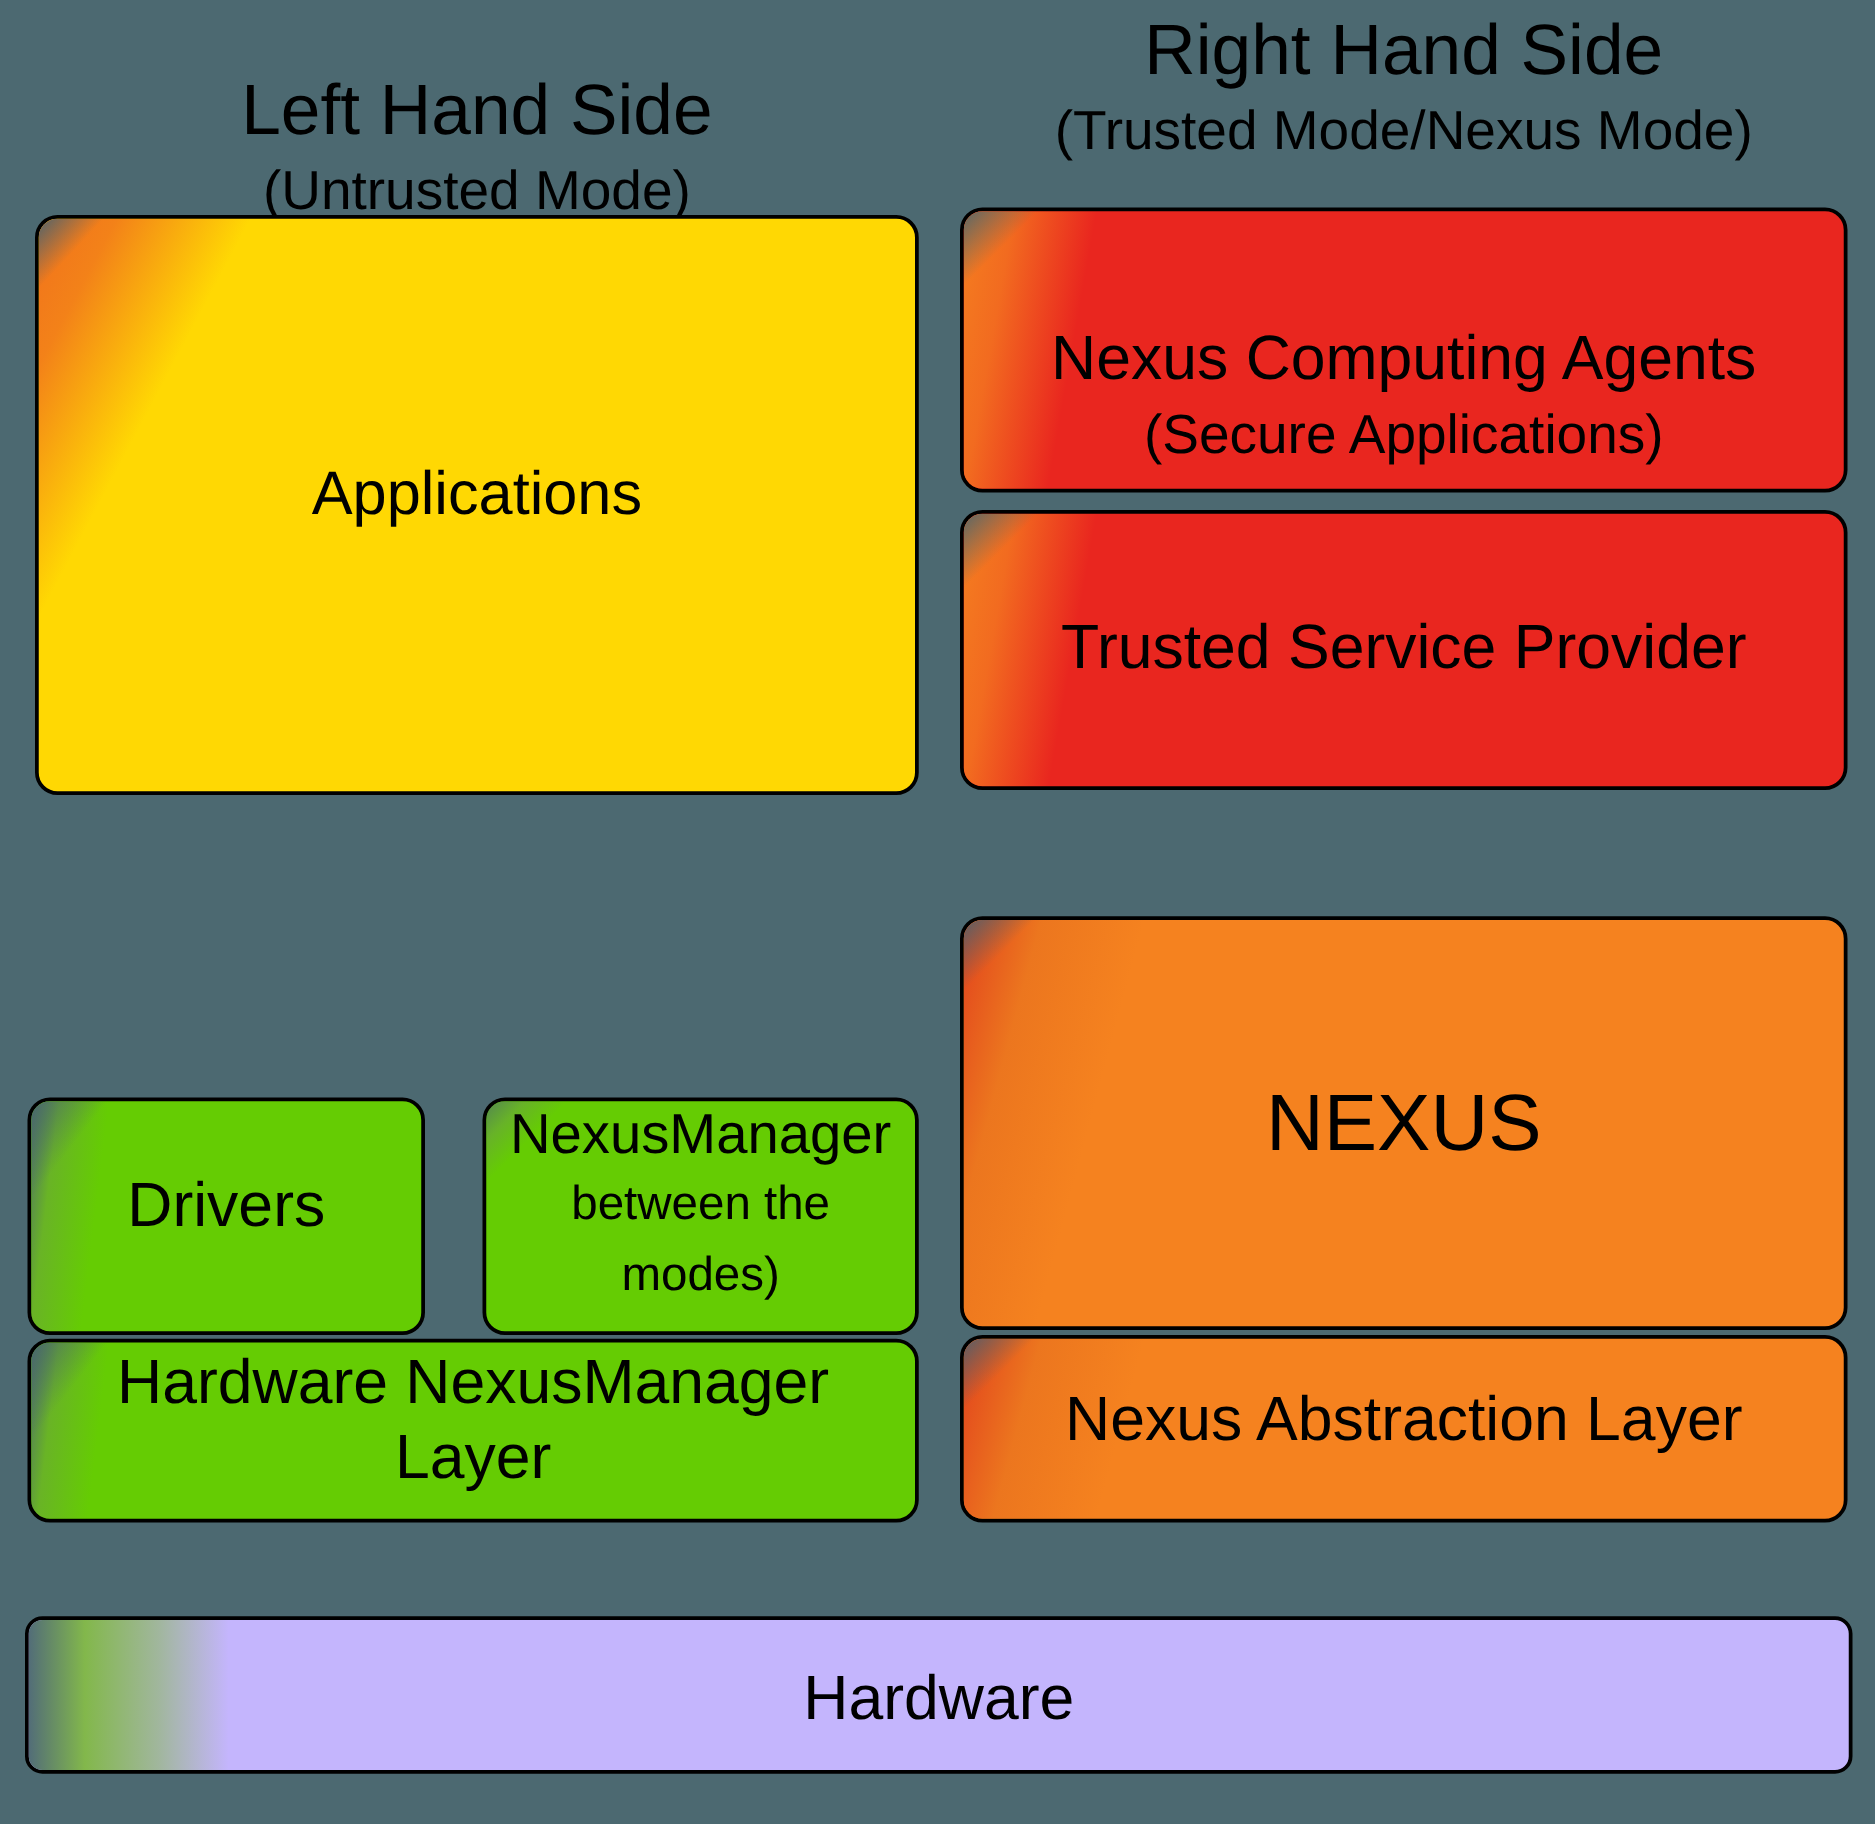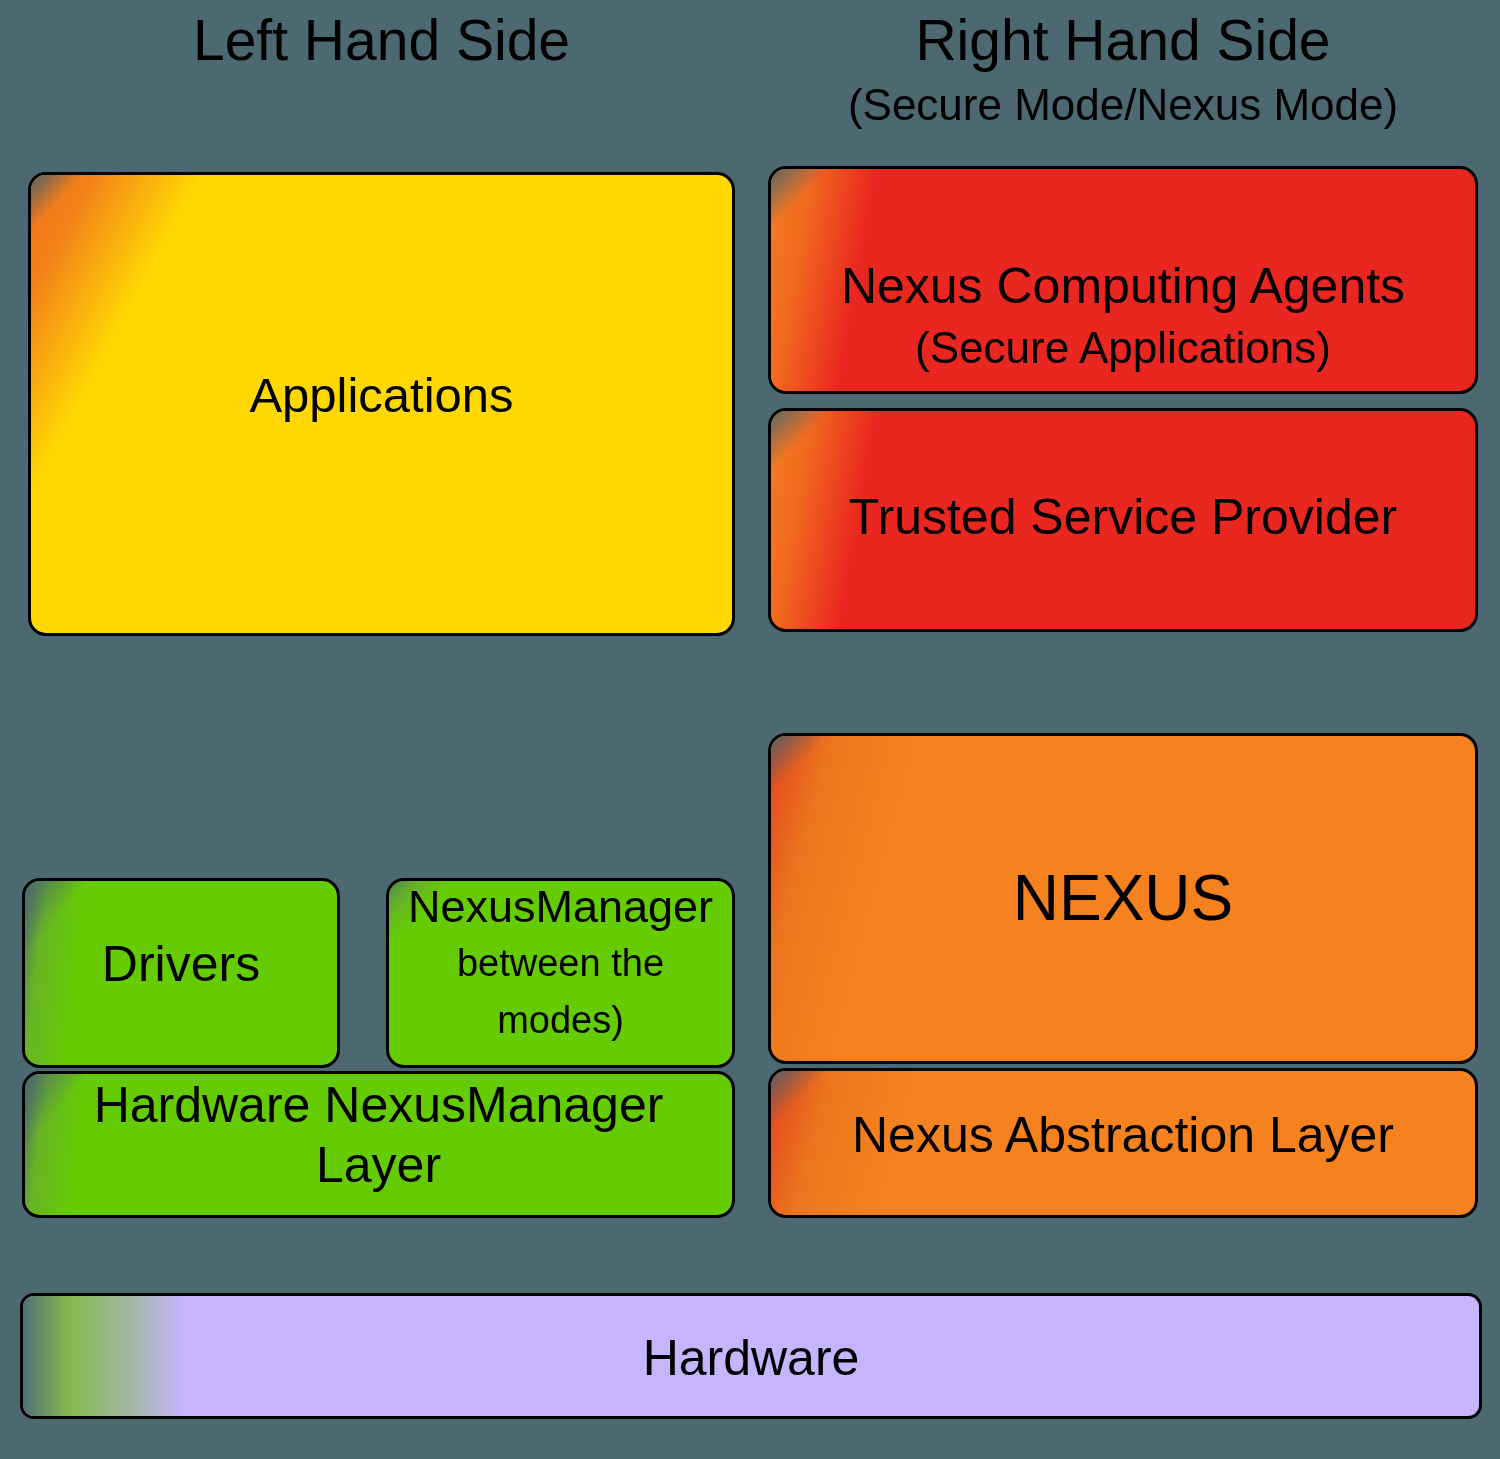--- a/index.html
+++ b/index.html
@@ -8,21 +8,21 @@
     width: 1500px;
     height: 1459px;
     background: #4C6971;
     font-family: "Liberation Sans", sans-serif;
     color: #000;
     overflow: hidden;
   }
 
   
   .col-header { position: absolute; top: 8px; text-align: center; }
-  .hdr-left  { left: 28px;  width: 707px; }
+  .hdr-left  { left: 28px;  width: 707px; margin-top: 48px; }
   .hdr-right { left: 768px; width: 710px; }
   .col-title    { font-size: 57px; line-height: 1.15; }
   .col-subtitle { font-size: 44px; line-height: 1.1; margin-top: 7px; }
 
   
   .box {
     position: absolute;
     box-sizing: border-box;
     border: 3px solid #000;
     border-radius: 18px;
@@ -96,25 +96,26 @@
     linear-gradient(to right, rgba(76,105,113,0.95) 0px, rgba(119,184,44,0.85) 45px, rgba(119,184,44,0.45) 105px, rgba(158,158,160,0) 160px);
   }
 </style>
 </head>
 <body>
 
 <div class="canvas">
 
   <header class="col-header hdr-left">
     <div class="col-title">Left Hand Side</div>
+    <div class="col-subtitle">(Untrusted Mode)</div>
   </header>
 
   <header class="col-header hdr-right">
     <div class="col-title">Right Hand Side</div>
-    <div class="col-subtitle">(Secure Mode/Nexus Mode)</div>
+    <div class="col-subtitle">(Trusted Mode/Nexus Mode)</div>
   </header>
 
   <div class="box box-applications grad-yellow" style="background-color: rgb(255, 216, 3);">
     <span class="label">Applications</span>
   </div>
 
   <div class="box box-nca grad-red" style="background-color: rgb(233, 38, 31);">
     <span class="stack">
       <span class="label">Nexus Computing Agents</span>
       <span class="sublabel">(Secure Applications)</span>

